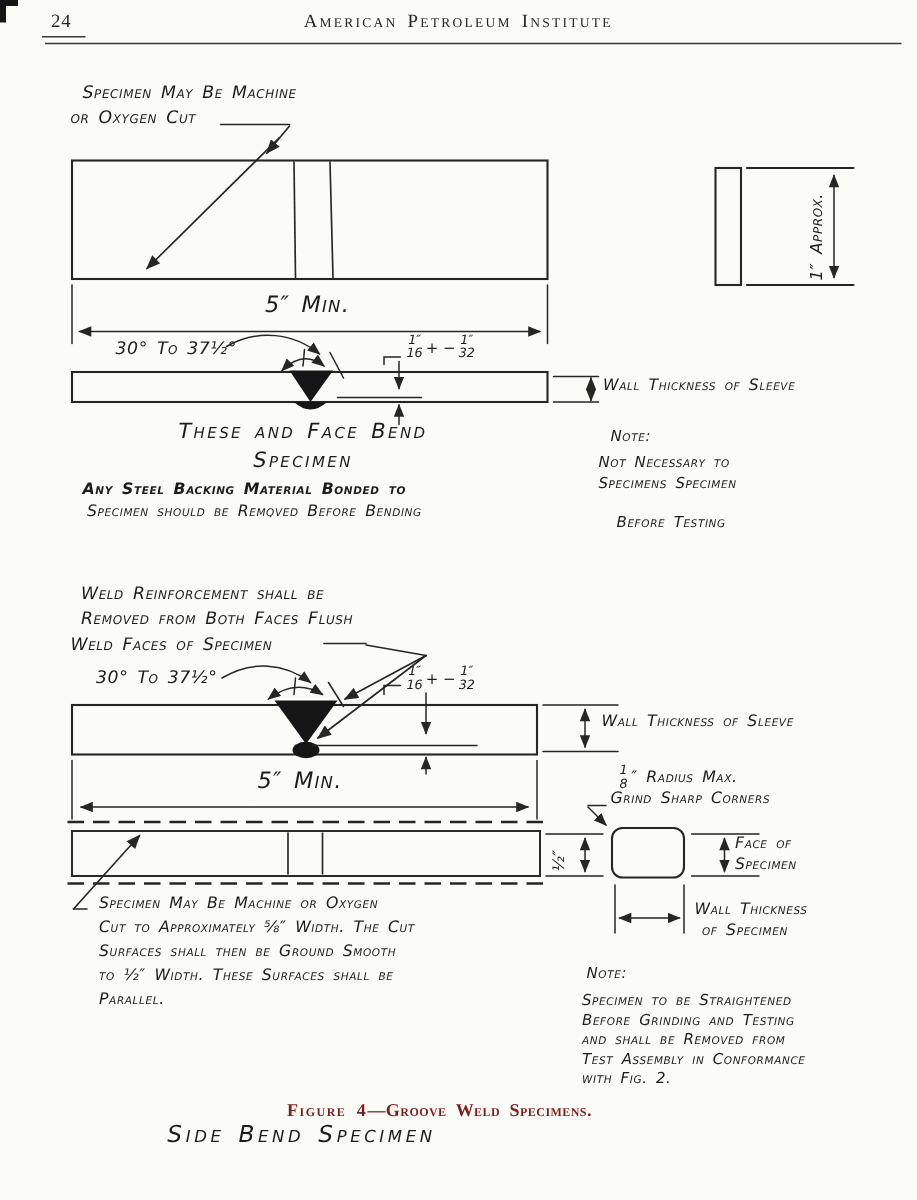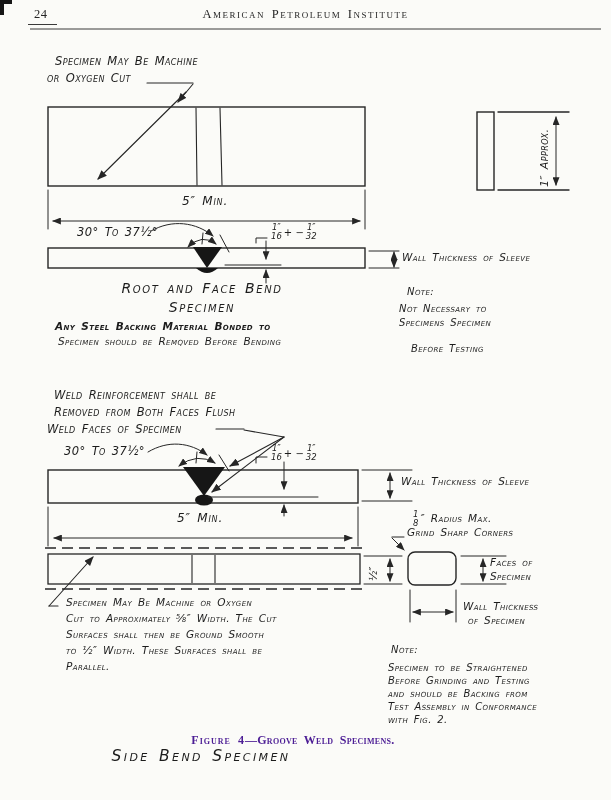--- a/index.html
+++ b/index.html
@@ -7,29 +7,29 @@
        font-family:"DejaVu Sans",sans-serif;color:#1e1e1e;}
   #page{position:absolute;inset:0;width:611px;height:680px;}
   svg{position:absolute;left:0;top:0;}
   .lbl{position:absolute;font-family:"DejaVu Sans",sans-serif;font-style:italic;
        font-variant:small-caps;white-space:nowrap;color:#1c1c1c;letter-spacing:.4px;
        word-spacing:2px;line-height:1.1;}
   .sz10{font-size:10px;}
   .sz105{font-size:10.5px;}
   .sz11{font-size:11px;}
   .sz115{font-size:11.5px;}
-  .sz13{font-size:12px;letter-spacing:.8px;}
+  .sz13{font-size:15px;letter-spacing:.8px;}
   .sz14{font-size:14px;letter-spacing:1.6px;}
   .sz15{font-size:15.5px;letter-spacing:2.4px;margin-top:40px;}
   .ctr{text-align:center;}
   .rot{transform-origin:0 0;transform:rotate(-90deg);}
   .serif{font-family:"Liberation Serif",serif;font-style:normal;}
   .hdr{font-variant:small-caps;letter-spacing:1.5px;font-size:12.5px;color:#262626;}
   .pagenum{font-size:12.5px;color:#262626;letter-spacing:.5px;}
-  .cap{font-weight:bold;font-size:12px;color:#4c1d95;letter-spacing:.3px;word-spacing:3px;}
+  .cap{font-weight:bold;font-size:12px;color:#7f1d1d;letter-spacing:.3px;word-spacing:3px;}
   .cap .lead{font-variant:small-caps;letter-spacing:1px;}
   .tol{position:absolute;display:flex;align-items:center;gap:2px;font-style:italic;
        font-family:"DejaVu Sans",sans-serif;color:#1c1c1c;}
   .frac{display:inline-block;text-align:center;line-height:1;}
   .frac .n,.frac .d{display:block;font-size:8.5px;}
   .frac .d{margin-top:0px;}
   .tolmid{font-size:10px;position:relative;top:1px;}
   .radline{display:flex;align-items:center;gap:2px;}
 </style>
 </head>
@@ -197,21 +197,21 @@
     <span class="frac">
         <span class="n">1″</span>
         <span class="d">32</span>
       </span>
   </div>
 
   <div class="lbl sz11 rot" style="left:539px;top:187px;">1″ Approx.</div>
 
   <div class="lbl sz105" style="left:402px;top:252px;">Wall Thickness of Sleeve</div>
 
-  <div class="lbl sz14 ctr" style="left:102px;width:200px;top:281px;">Root and Face Bend</div>
+  <div class="lbl sz14 ctr" style="left:102px;width:200px;top:281px;">These and Face Bend</div>
   <div class="lbl sz14 ctr" style="left:102px;width:200px;top:300px;">Specimen</div>
 
   <div class="lbl sz105" style="left:55px;top:321px;font-weight:bold;">Any Steel Backing Material Bonded to</div>
   <div class="lbl sz105" style="left:58px;top:336px;">Specimen should be Remqved Before Bending</div>
 
   <div class="lbl sz10" style="left:407px;top:286px;">Note:</div>
   <div class="lbl sz10" style="left:399px;top:303px;">Not Necessary to</div>
   <div class="lbl sz10" style="left:399px;top:317px;">Specimens Specimen</div>
   <div class="lbl sz10" style="left:411px;top:331px;margin-top:12px;">Before Testing</div>
 
@@ -241,36 +241,36 @@
     <span class="frac" style="font-style:italic;">
         <span class="n">1</span>
         <span class="d">8</span>
       </span>
     <span>″ Radius Max.</span>
   </div>
   <div class="lbl sz105" style="left:407px;top:527px;">Grind Sharp Corners</div>
 
   <div class="lbl sz105 rot" style="left:368px;top:581px;">½″</div>
 
-  <div class="lbl sz105" style="left:490px;top:557px;">Faces of</div>
+  <div class="lbl sz105" style="left:490px;top:557px;">Face of</div>
   <div class="lbl sz105" style="left:490px;top:571px;">Specimen</div>
 
   <div class="lbl sz105" style="left:463px;top:601px;">Wall Thickness</div>
   <div class="lbl sz105" style="left:468px;top:615px;">of Specimen</div>
 
   <div class="lbl sz105" style="left:66px;top:597px;">Specimen May Be Machine or Oxygen</div>
   <div class="lbl sz105" style="left:66px;top:613px;">Cut to Approximately ⅝″ Width. The Cut</div>
   <div class="lbl sz105" style="left:66px;top:629px;">Surfaces shall then be Ground Smooth</div>
   <div class="lbl sz105" style="left:66px;top:645px;">to ½″ Width. These Surfaces shall be</div>
   <div class="lbl sz105" style="left:66px;top:661px;">Parallel.</div>
 
   <div class="lbl sz10" style="left:391px;top:644px;">Note:</div>
   <div class="lbl sz10" style="left:388px;top:662px;">Specimen to be Straightened</div>
   <div class="lbl sz10" style="left:388px;top:675px;">Before Grinding and Testing</div>
-  <div class="lbl sz10" style="left:388px;top:688px;">and should be Backing from</div>
+  <div class="lbl sz10" style="left:388px;top:688px;">and shall be Removed from</div>
   <div class="lbl sz10" style="left:388px;top:701px;">Test Assembly in Conformance</div>
   <div class="lbl sz10" style="left:388px;top:714px;">with Fig. 2.</div>
 
   <div class="lbl sz15 ctr" style="left:95px;width:212px;top:708px;">Side Bend Specimen</div>
 
   <div class="lbl serif cap ctr" style="left:143px;width:300px;top:734px;">
     <span class="lead">Figure 4</span><span>—Groove Weld Specimens.</span>
   </div>
 
 </div>

